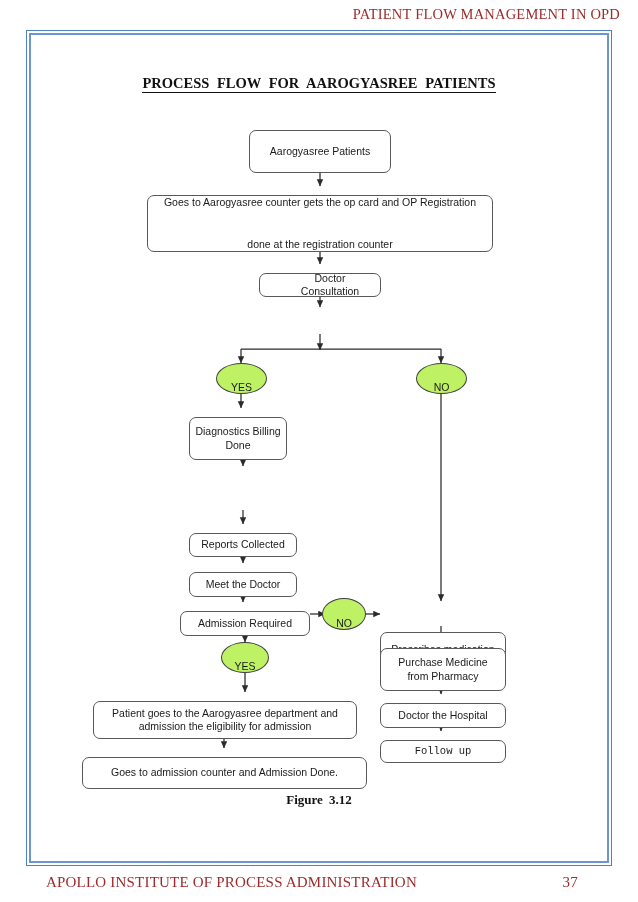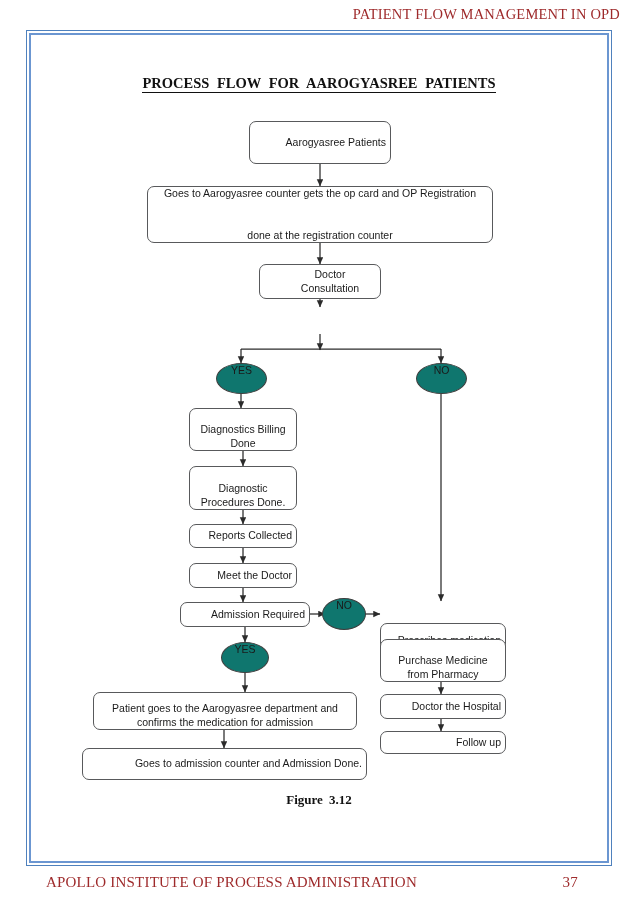--- a/index.html
+++ b/index.html
@@ -112,38 +112,39 @@
 
   
   .node {
     position: absolute;
     box-sizing: border-box;
     background: #ffffff;
     border: 1.1px solid #58595b;
     border-radius: 7px;
     display: flex;
     align-items: center;
-    justify-content: flex-end;
+    justify-content: center;
     text-align: center;
     color: #1a1a1a;
     font-family: "Liberation Sans", sans-serif;
     font-size: 10.5px;
     line-height: 1.28;
     padding: 0 4px;
     overflow: hidden;
+    margin-top: 9px;
   }
 
   .oval {
     position: absolute;
     box-sizing: border-box;
-    background: #0f766e;
+    background: #bef264;
     border: 1.1px solid #3f3f3f;
     border-radius: 50%;
     display: flex;
-    align-items: flex-start;
+    align-items: flex-end;
     justify-content: center;
     color: #1a1a1a;
     font-family: "Liberation Sans", sans-serif;
     font-size: 10.5px;
   }
 </style>
 </head>
 <body>
 
 <div class="doc-header">PATIENT FLOW MANAGEMENT IN OPD</div>
@@ -214,42 +215,38 @@
 
   <div class="node" style="left:249px; top:121px; width:142px; height:43px;">
     <span>Aarogyasree Patients</span>
   </div>
 
   <div class="node" style="left:147px; top:186px; width:346px; height:57px; flex-direction:column;gap:28px;">
     <span>Goes to Aarogyasree counter gets the op card and OP Registration</span>
     <span>done at the registration counter</span>
   </div>
 
-  <div class="node" style="left:259px; top:264px; width:122px; height:35px;padding-left:24px;">
+  <div class="node" style="left:259px; top:264px; width:122px; height:24px;padding-left:24px;">
     <span>Doctor Consultation</span>
   </div>
 
 
   <div class="oval" style="left:216px; top:363px; width:51px; height:31px;">
     <span>YES</span>
   </div>
 
   <div class="oval" style="left:416px; top:363px; width:51px; height:31px;">
     <span>NO</span>
   </div>
 
-  <div class="node" style="left:189px; top:408px; width:108px; height:43px; flex-direction:column;">
+  <div class="node" style="left:189px; top:408px; width:98px; height:43px; flex-direction:column;">
     <span>Diagnostics Billing</span>
     <span>Done</span>
   </div>
 
-  <div class="node" style="left:189px; top:466px; width:108px; height:44px; flex-direction:column;">
-    <span>Diagnostic</span>
-    <span>Procedures Done.</span>
-  </div>
 
   <div class="node" style="left:189px; top:524px; width:108px; height:24px;">
     <span>Reports Collected</span>
   </div>
 
   <div class="node" style="left:189px; top:563px; width:108px; height:25px;">
     <span>Meet the Doctor</span>
   </div>
 
   <div class="node" style="left:180px; top:602px; width:130px; height:25px;">
@@ -270,27 +267,27 @@
 
   <div class="node" style="left:380px; top:639px; width:126px; height:43px; flex-direction:column;">
     <span>Purchase Medicine</span>
     <span>from Pharmacy</span>
   </div>
 
   <div class="node" style="left:380px; top:694px; width:126px; height:25px;">
     <span>Doctor the Hospital</span>
   </div>
 
-  <div class="node" style="left:380px; top:731px; width:126px; height:23px;">
+  <div class="node" style="left:380px; top:731px; width:126px; height:23px;font-family:Liberation Mono, monospace;">
     <span>Follow up</span>
   </div>
 
   <div class="node" style="left:93px; top:692px; width:264px; height:38px; flex-direction:column;">
     <span>Patient goes to the Aarogyasree department and</span>
-    <span>confirms the medication for admission</span>
+    <span>admission the eligibility for admission</span>
   </div>
 
   <div class="node" style="left:82px; top:748px; width:285px; height:32px;">
     <span>Goes to admission counter and Admission Done.</span>
   </div>
 
 </div>
 
 <div class="figure-caption">
   <span>Figure  3.12</span>

